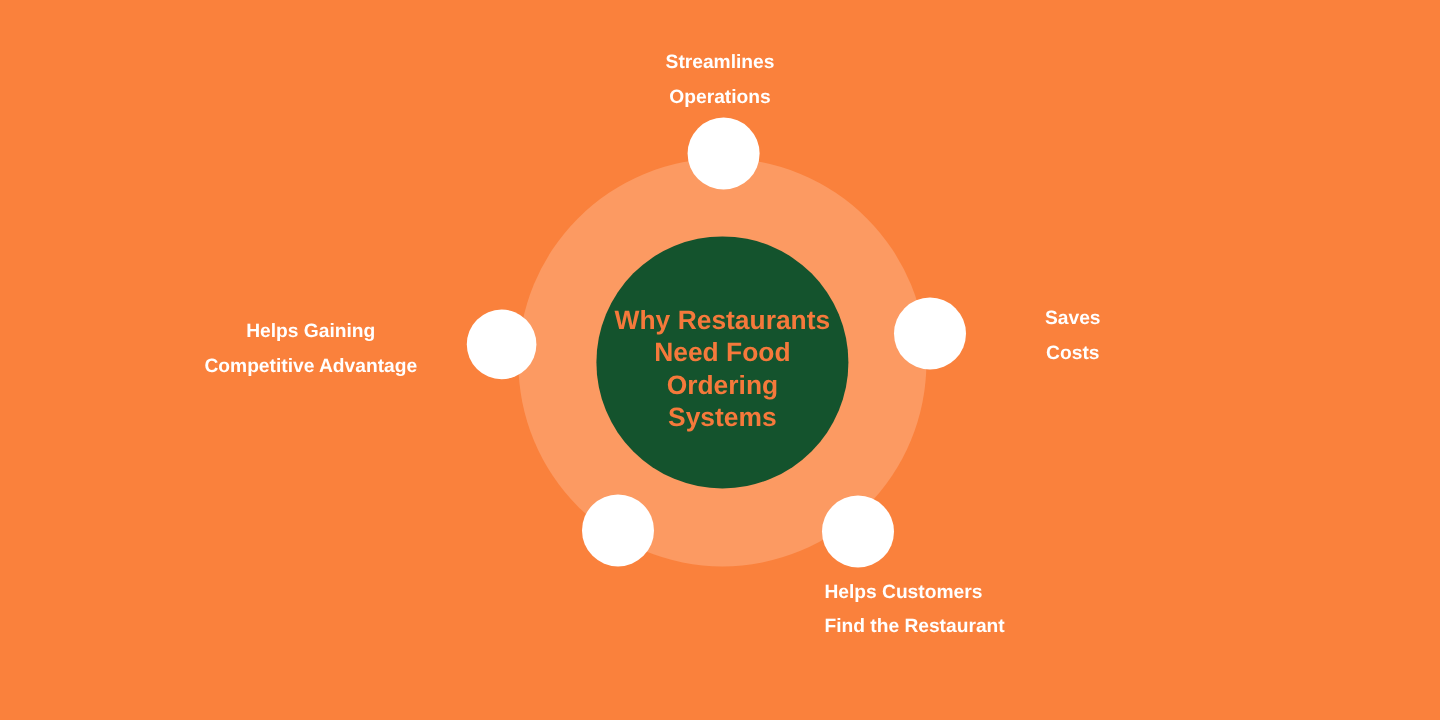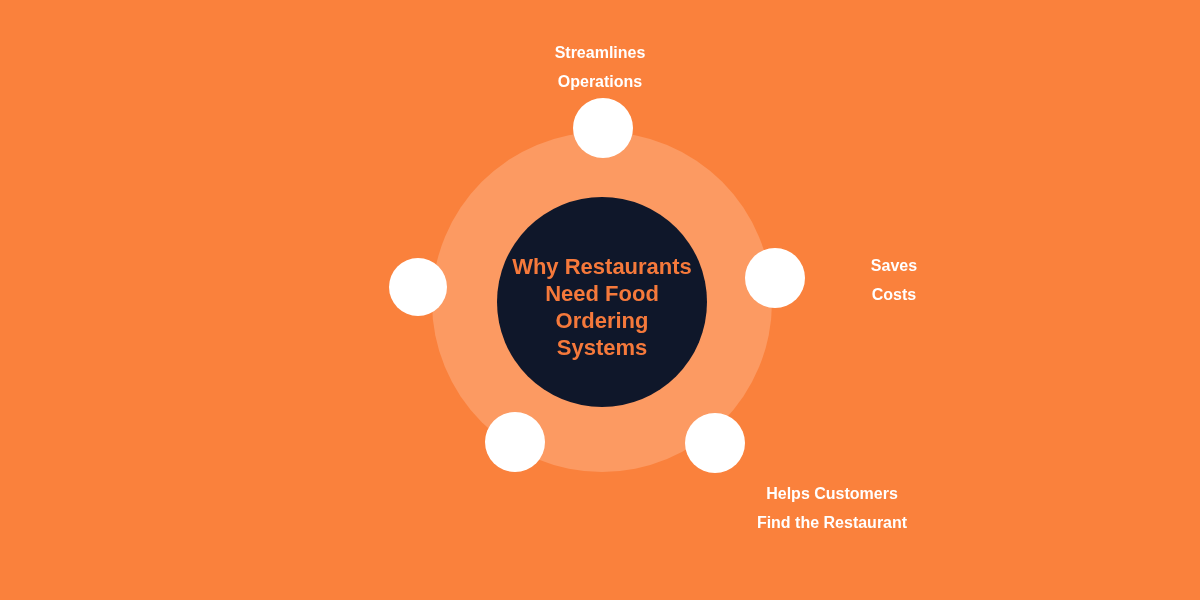--- a/index.html
+++ b/index.html
@@ -19,21 +19,21 @@
     left: 432px; top: 132px;
     width: 340px; height: 340px;
     border-radius: 50%;
     background: #FC9A62;
   }
   .center-node {
     position: absolute;
     left: 497px; top: 197px;
     width: 210px; height: 210px;
     border-radius: 50%;
-    background: #0f172a;
+    background: #14532d;
     display: flex;
     align-items: center;
     justify-content: center;
     text-align: center;
   }
   .center-title {
     color: #F5793B;
     font-size: 22px;
     font-weight: 700;
     line-height: 27px;
@@ -55,21 +55,21 @@
     position: absolute;
     color: #FFFFFF;
     font-size: 16px;
     font-weight: 600;
     line-height: 29px;
     white-space: pre-line;
     text-align: center;
   }
   .label-top          { left: 430px; top:  38px; width: 340px; }
   .label-right        { left: 794px; top: 251px; width: 200px; }
-  .label-bottom-right { left: 687px; top: 479px; width: 290px; text-align: center; }
+  .label-bottom-right { left: 687px; top: 479px; width: 290px; text-align: left; }
   .label-bottom-left  { left: 277px; top: 479px; width: 300px; }
   .label-left         { left:  99px; top: 262px; width: 320px; }
 </style>
 </head>
 <body>
 
 <div class="canvas">
 
   <div class="halo"></div>
 
@@ -88,14 +88,16 @@
   <div class="label label-top">Streamlines
 Operations</div>
 
   <div class="label label-right">Saves
 Costs</div>
 
   <div class="label label-bottom-right">Helps Customers
 Find the Restaurant</div>
 
 
+  <div class="label label-left">Helps Gaining
+Competitive Advantage</div>
 
 </div>
 
 </body></html>

